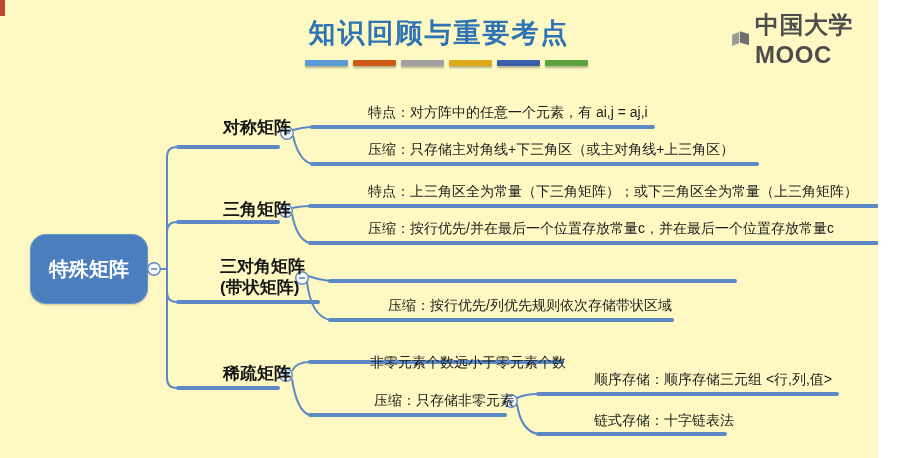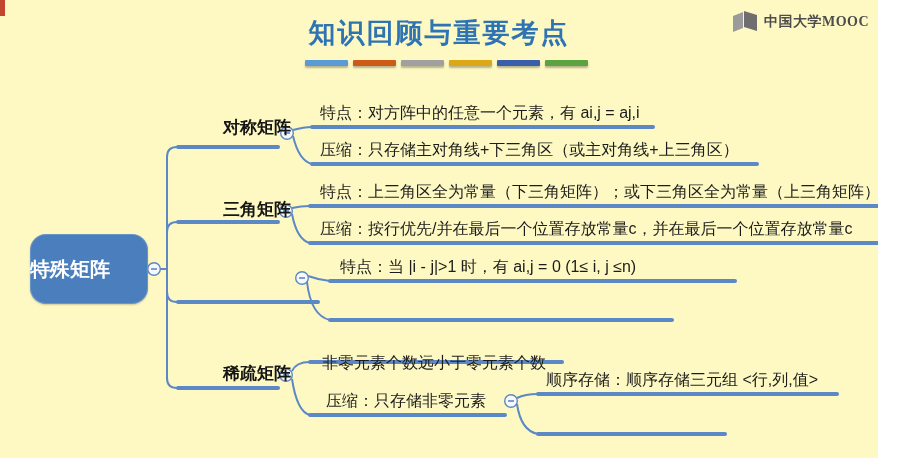--- a/index.html
+++ b/index.html
@@ -9,39 +9,39 @@
     font-family:"Liberation Sans","DejaVu Sans",sans-serif;
   }
   .corner-marker { position:absolute; left:0; top:0; width:5px; height:16px; background:#c2452d; }
   .title {
     position:absolute; top:15px; left:0; width:100%;
     text-align:center; font-size:27px; font-weight:bold; letter-spacing:2px;
   }
   .bars { position:absolute; left:305px; top:60px; display:flex; gap:5px; }
   .bar { width:43px; height:6px; border-radius:1px; box-shadow:0 2px 2px rgba(0,0,0,.28); }
   .logo { position:absolute; left:730px; top:9px; display:flex; align-items:center; gap:4px; }
-  .logo-text { font-size:14px; font-weight:bold; color:#4d4d4d; letter-spacing:0.5px;font-family:Liberation Serif, serif; }
+  .logo-text { font-size:24px; font-weight:bold; color:#4d4d4d; letter-spacing:0.5px; }
   svg.wires { position:absolute; left:0; top:0; pointer-events:none; }
   .ln-thin  { stroke:var(--accent,#5c88c5); stroke-width:2; fill:none; }
   .ln-thick { stroke:var(--accent,#5c88c5); stroke-width:4; fill:none; stroke-linecap:round; }
   .collapse-circle { fill:#f7f8fa; stroke:var(--accent,#5c88c5); stroke-width:1.4; }
   .collapse-minus  { stroke:var(--accent,#5c88c5); stroke-width:1.6; }
   .root-node {
     position:absolute; left:30px; top:234px; width:118px; height:70px;
     border-radius:16px; color:#fff; font-size:20px; font-weight:bold;
-    display:flex; flex-direction:column; justify-content:center;
+    text-align:center; display:flex; flex-direction:column; justify-content:center;
     line-height:28px; box-shadow:inset 0 0 0 1px rgba(255,255,255,.18), 0 1px 2px rgba(0,0,0,.2);
   }
   .branch-label {
     position:absolute; font-size:17px; font-weight:600; color:#151515;
     white-space:nowrap; line-height:21px;margin-left:37px;
   }
   .branch-label span { display:block; }
   .leaf {
-    position:absolute; font-size:16px; color:#1c1c1c; white-space:nowrap; line-height:19px;
+    position:absolute; font-size:14px; color:#1c1c1c; white-space:nowrap; line-height:19px;margin-left:48px;
   }
 </style>
 </head>
 <body>
 
 <div class="stage">
 
   <div class="corner-marker"></div>
 
   <div class="title" style="color: rgb(46, 116, 181);">知识回顾与重要考点</div>
@@ -132,24 +132,29 @@
       <line class="collapse-minus" x1="508" y1="401" x2="514" y2="401"></line>
     </g>
   </svg>
 
   <div class="root-node" style="background: rgb(74, 126, 189);">
     <span>特殊矩阵</span>
   </div>
 
   <div class="branch-label" style="left:186px; top:117px">对称矩阵</div>
   <div class="branch-label" style="left:186px; top:199px">三角矩阵</div>
+  <div class="branch-label" style="left:183px; top:256px">
+    <span>三对角矩阵</span>
+    <span>(带状矩阵)</span>
+  </div>
   <div class="branch-label" style="left:186px; top:363px">稀疏矩阵</div>
 
   <div class="leaf" style="left:320px; top:103px">特点：对方阵中的任意一个元素，有 ai,j = aj,i</div>
   <div class="leaf" style="left:320px; top:140px">压缩：只存储主对角线+下三角区（或主对角线+上三角区）</div>
   <div class="leaf" style="left:320px; top:182px">特点：上三角区全为常量（下三角矩阵）；或下三角区全为常量（上三角矩阵）</div>
   <div class="leaf" style="left:320px; top:219px">压缩：按行优先/并在最后一个位置存放常量c，并在最后一个位置存放常量c</div>
-  <div class="leaf" style="left:340px; top:257px">特点：当 |i - j|&gt;1 时，有 ai,j = 0 (1≤ i, j ≤n)</div>
+  <div class="leaf" style="left:340px; top:296px">压缩：按行优先/列优先规则依次存储带状区域</div>
   <div class="leaf" style="left:322px; top:353px">非零元素个数远小于零元素个数</div>
   <div class="leaf" style="left:326px; top:391px">压缩：只存储非零元素</div>
   <div class="leaf" style="left:546px; top:370px">顺序存储：顺序存储三元组 &lt;行,列,值&gt;</div>
+  <div class="leaf" style="left:546px; top:411px">链式存储：十字链表法</div>
 
 </div>
 
 </body></html>

